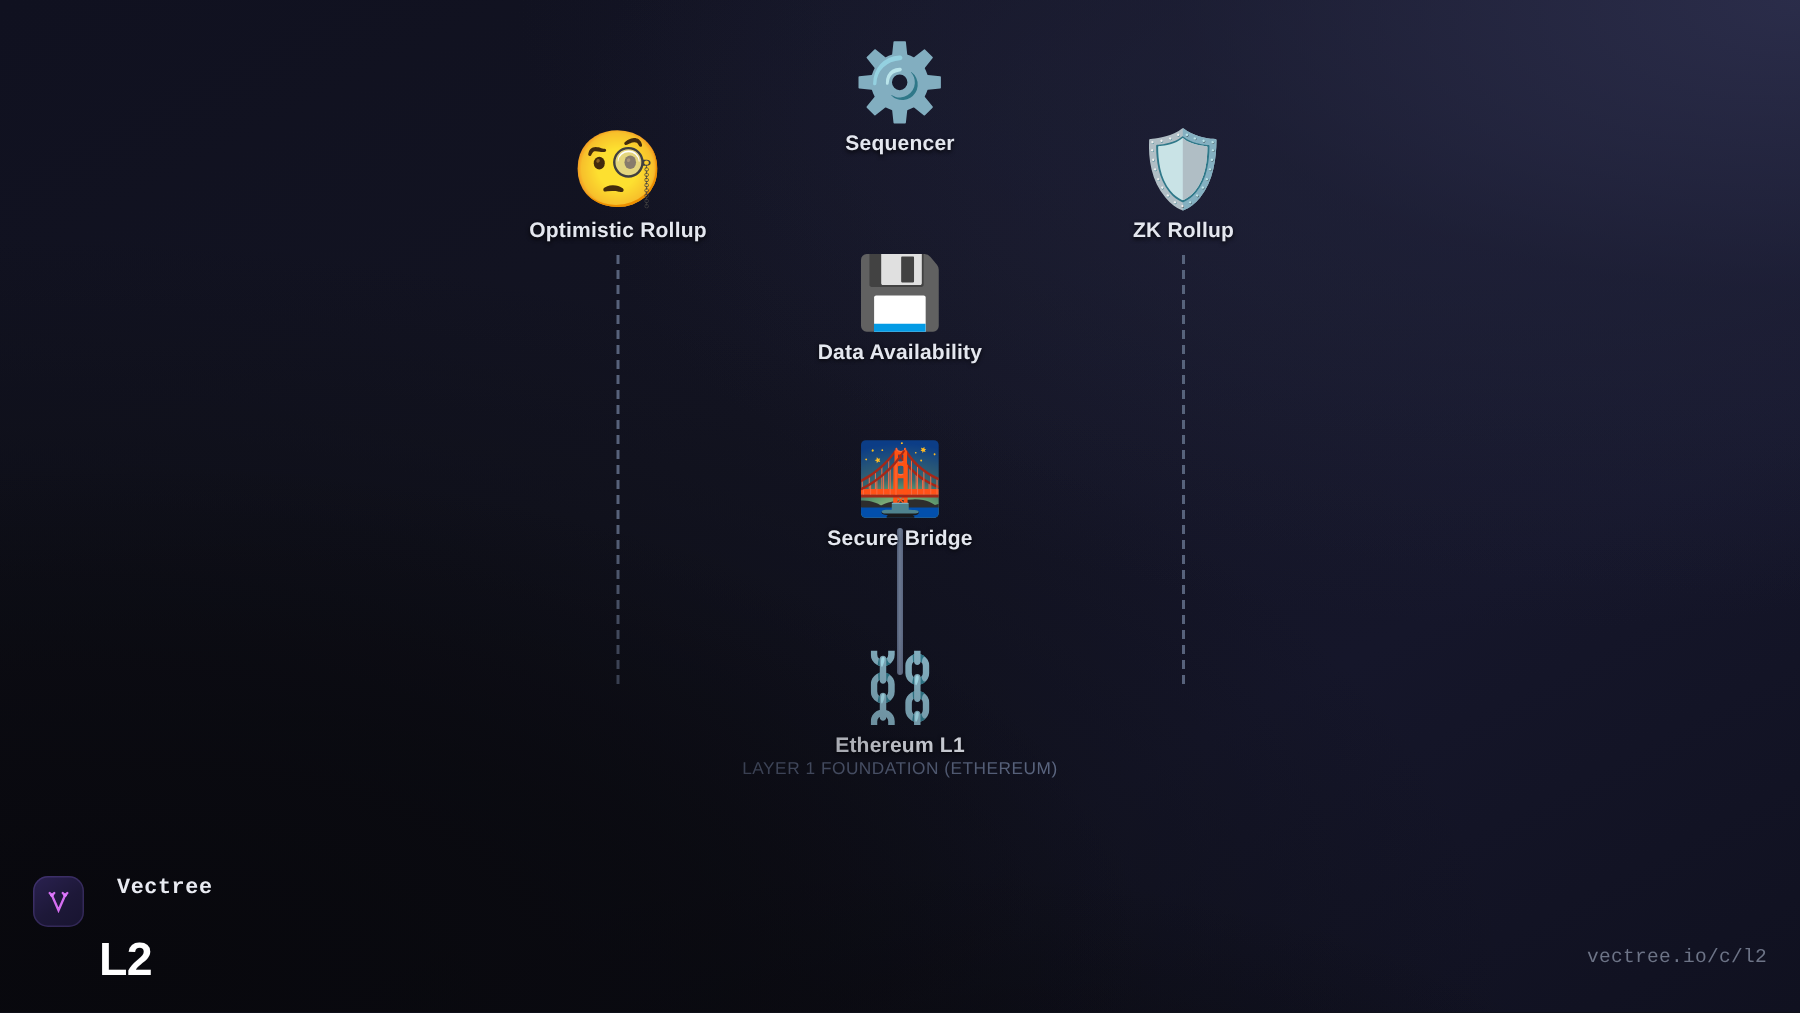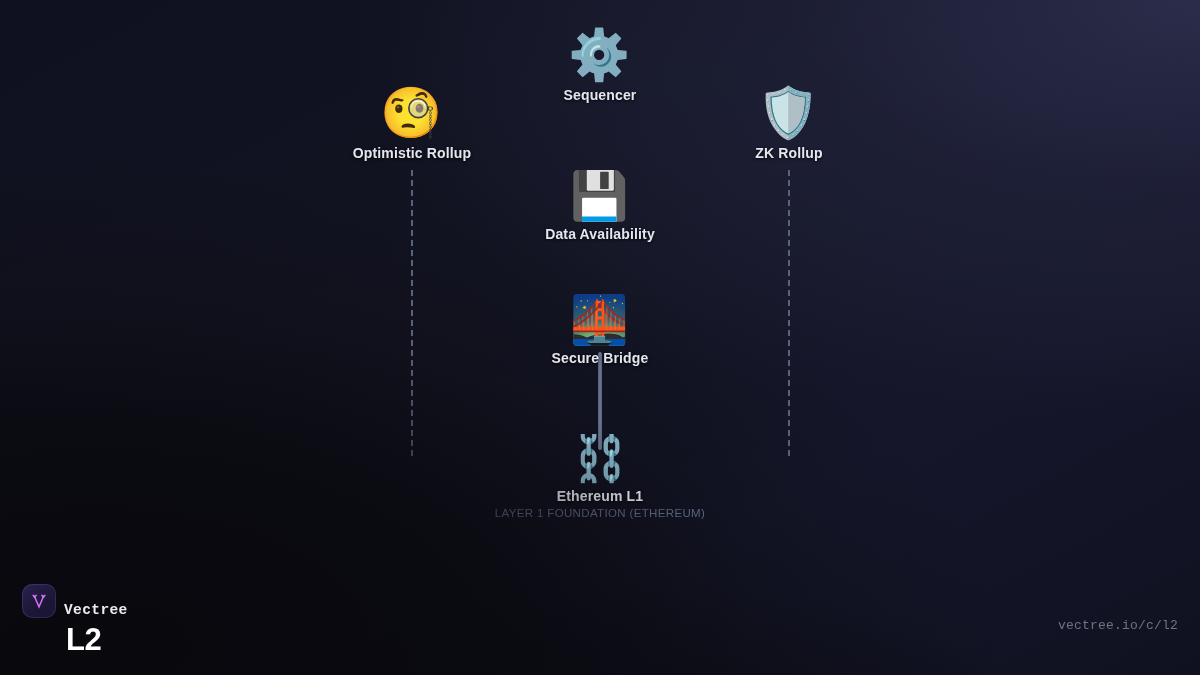--- a/index.html
+++ b/index.html
@@ -106,22 +106,22 @@
   #brand {
     position: absolute;
     left: 22px;
     bottom: 20px;
     display: flex;
     flex-direction: column;
     gap: 6px;
   }
   #brand-row {
     display: flex;
-    align-items: flex-end;
-    gap: 8px;
+    align-items: flex-start;
+    gap: 22px;
   }
   #brand-logo {
     width: 34px;
     height: 34px;
     border-radius: 10px;
     background: linear-gradient(145deg, #2a2150 0%, #1d1838 55%, #181430 100%);
     box-shadow: inset 0 0 0 1px rgba(140,110,220,0.22);
     display: flex;
     align-items: center;
     justify-content: center;
@@ -140,21 +140,21 @@
     font-weight: bold;
     letter-spacing: -0.4px;
     color: #ffffff;
     line-height: 1;
     margin-left: 44px;
   }
 
   #url {
     position: absolute;
     right: 22px;
-    bottom: 42px;
+    bottom: 30px;
     font-family: "Liberation Mono", "DejaVu Sans Mono", monospace;
     font-size: 13px;
     letter-spacing: 0.2px;
     color: #6d7487;
   }
 </style>
 </head>
 <body>
 
 <div id="stage">

